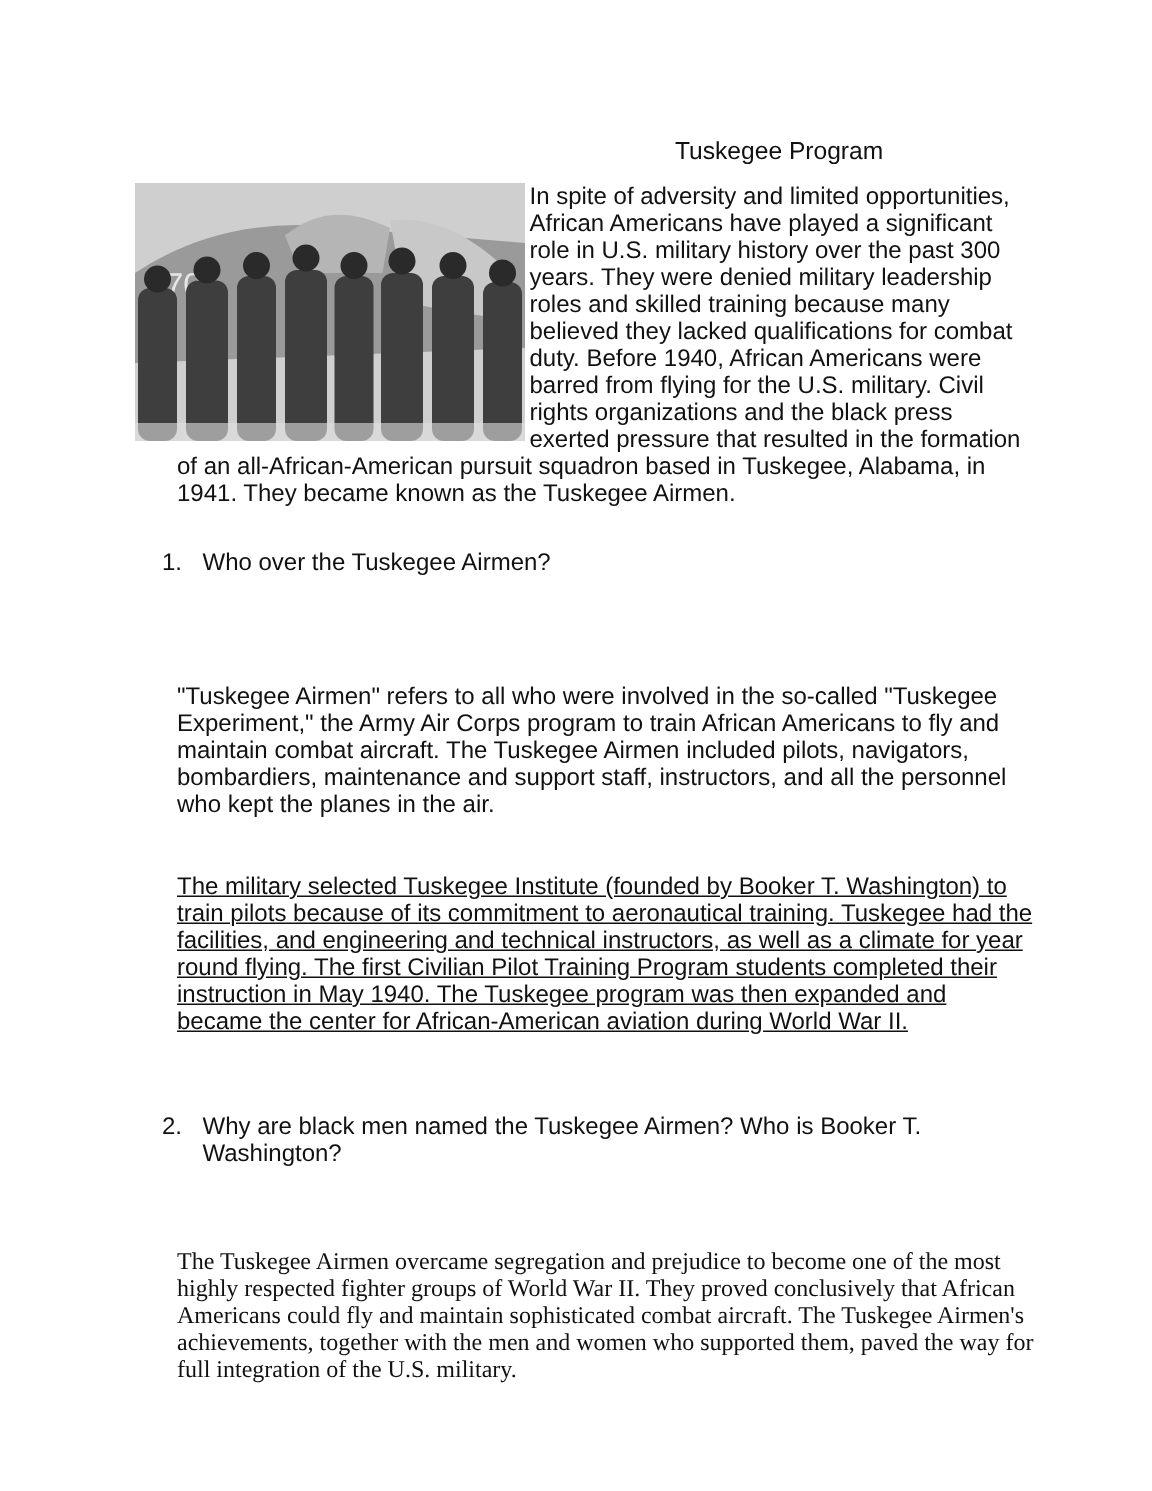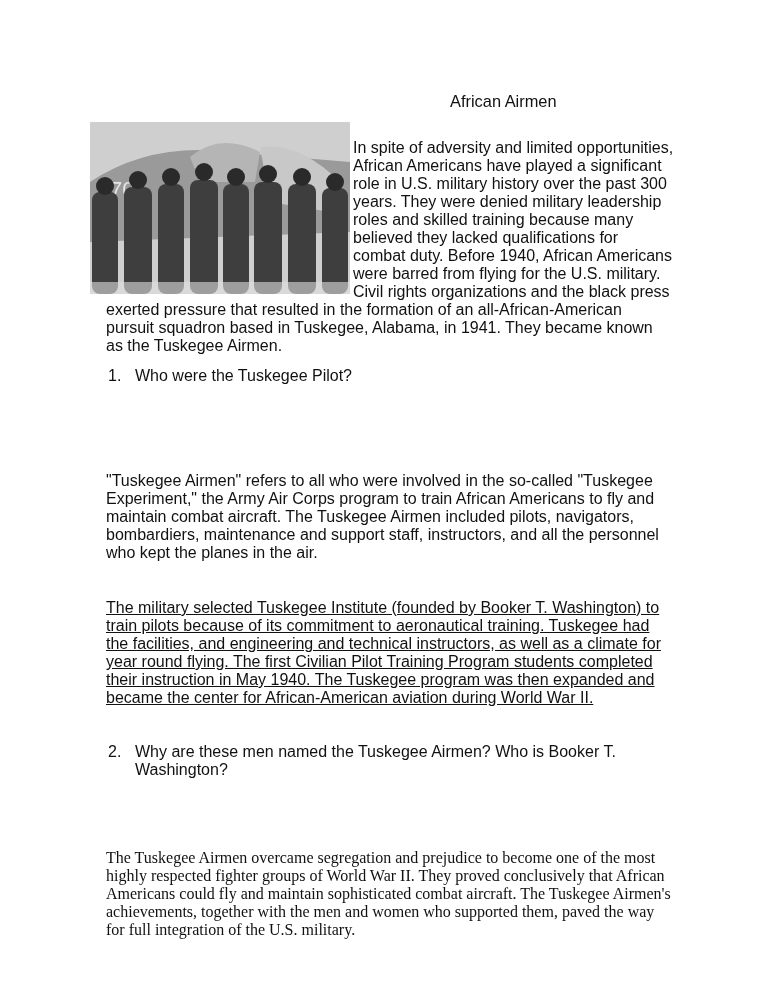--- a/index.html
+++ b/index.html
@@ -4,31 +4,31 @@
   <style>
     html, body { margin: 0; padding: 0; background: #ffffff; }
     body { width: 768px; height: 994px; position: relative; overflow: hidden;
            font-family: "Liberation Sans", sans-serif; color: #111111; }
     .title { position: absolute; left: 450px; top: 91px; font-size: 16.4px; line-height: 20px; }
     .photo { position: absolute; left: 90px; top: 122px; width: 260px; height: 172px;
              background: linear-gradient(180deg,#d9d9d9 0%,#bdbdbd 25%,#8e8e8e 45%,#5a5a5a 70%,#7a7a7a 100%); overflow: hidden; }
     .photo svg { width: 100%; height: 100%; display: block; }
     .intro-wrap { position: absolute; left: 90px; top: 122px; width: 600px; }
     .floatbox { float: left; width: 263px; height: 172px; }
-    .para { margin: 16px; }
+    .para { margin: 0; padding-left: 28px; }
     .p-intro { padding-top: 1px; }
     .q { position: absolute; left: 108px; }
     .q .num { display: inline-block; width: 27px; }
     .q .txt { display: inline-block; vertical-align: top; width: 560px; }
     .block { position: absolute; left: 90px; width: 600px; }
   </style>
 </head>
 <body>
 
-<div class="title">African Airmen</div>
+<div class="title">Tuskegee Program</div>
 
 <div class="photo">
   <svg viewBox="0 0 260 172" preserveAspectRatio="none">
     <rect x="0" y="0" width="260" height="172" fill="#cfcfcf"></rect>
     <path d="M0 60 Q60 20 140 30 L260 40 L260 110 L0 120 Z" fill="#9a9a9a"></path>
     <path d="M100 35 Q130 10 170 30 L165 60 L110 60 Z" fill="#b5b5b5"></path>
     <path d="M170 25 Q210 20 250 60 L240 90 L180 80 Z" fill="#c8c8c8"></path>
     <text x="20" y="75" font-family="Liberation Sans, sans-serif" font-size="22" fill="#e6e6e6">70</text>
     <g fill="#3e3e3e">
       <rect x="2" y="70" width="26" height="102" rx="8"></rect>
@@ -53,30 +53,30 @@
     <rect x="0" y="160" width="260" height="12" fill="#e0e0e0" opacity="0.6"></rect>
   </svg>
 </div>
 
 <div class="intro-wrap">
   <div class="floatbox"></div>
   <p class="para p-intro">In spite of adversity and limited opportunities, African Americans have played a significant role in U.S. military history over the past 300 years. They were denied military leadership roles and skilled training because many believed they lacked qualifications for combat duty. Before 1940, African Americans were barred from flying for the U.S. military. Civil rights organizations and the black press exerted pressure that resulted in the formation of an all-African-American pursuit squadron based in Tuskegee, Alabama, in 1941. They became known as the Tuskegee Airmen.</p>
 </div>
 
 <div class="q" style="top:367px;">
-  <span class="num">1.</span><span class="txt">Who were the Tuskegee Pilot?</span>
+  <span class="num">1.</span><span class="txt">Who over the Tuskegee Airmen?</span>
 </div>
 
 <div class="block" style="top:456px;">
   <p class="para">"Tuskegee Airmen" refers to all who were involved in the so-called "Tuskegee Experiment," the Army Air Corps program to train African Americans to fly and maintain combat aircraft. The Tuskegee Airmen included pilots, navigators, bombardiers, maintenance and support staff, instructors, and all the personnel who kept the planes in the air.</p>
 </div>
 
 <div class="block" style="top:583px;text-decoration:underline;">
   <p class="para">The military selected Tuskegee Institute (founded by Booker T. Washington) to train pilots because of its commitment to aeronautical training. Tuskegee had the facilities, and engineering and technical instructors, as well as a climate for year round flying. The first Civilian Pilot Training Program students completed their instruction in May 1940. The Tuskegee program was then expanded and became the center for African-American aviation during World War II.</p>
 </div>
 
 <div class="q" style="top:743px;">
-  <span class="num">2.</span><span class="txt" style="width:540px;">Why are these men named the Tuskegee Airmen? Who is Booker T. Washington?</span>
+  <span class="num">2.</span><span class="txt" style="width:540px;">Why are black men named the Tuskegee Airmen? Who is Booker T. Washington?</span>
 </div>
 
 <div class="block" style="top:833px;font-family:Liberation Serif, serif;">
   <p class="para">The Tuskegee Airmen overcame segregation and prejudice to become one of the most highly respected fighter groups of World War II. They proved conclusively that African Americans could fly and maintain sophisticated combat aircraft. The Tuskegee Airmen's achievements, together with the men and women who supported them, paved the way for full integration of the U.S. military.</p>
 </div>
 
 </body></html>

